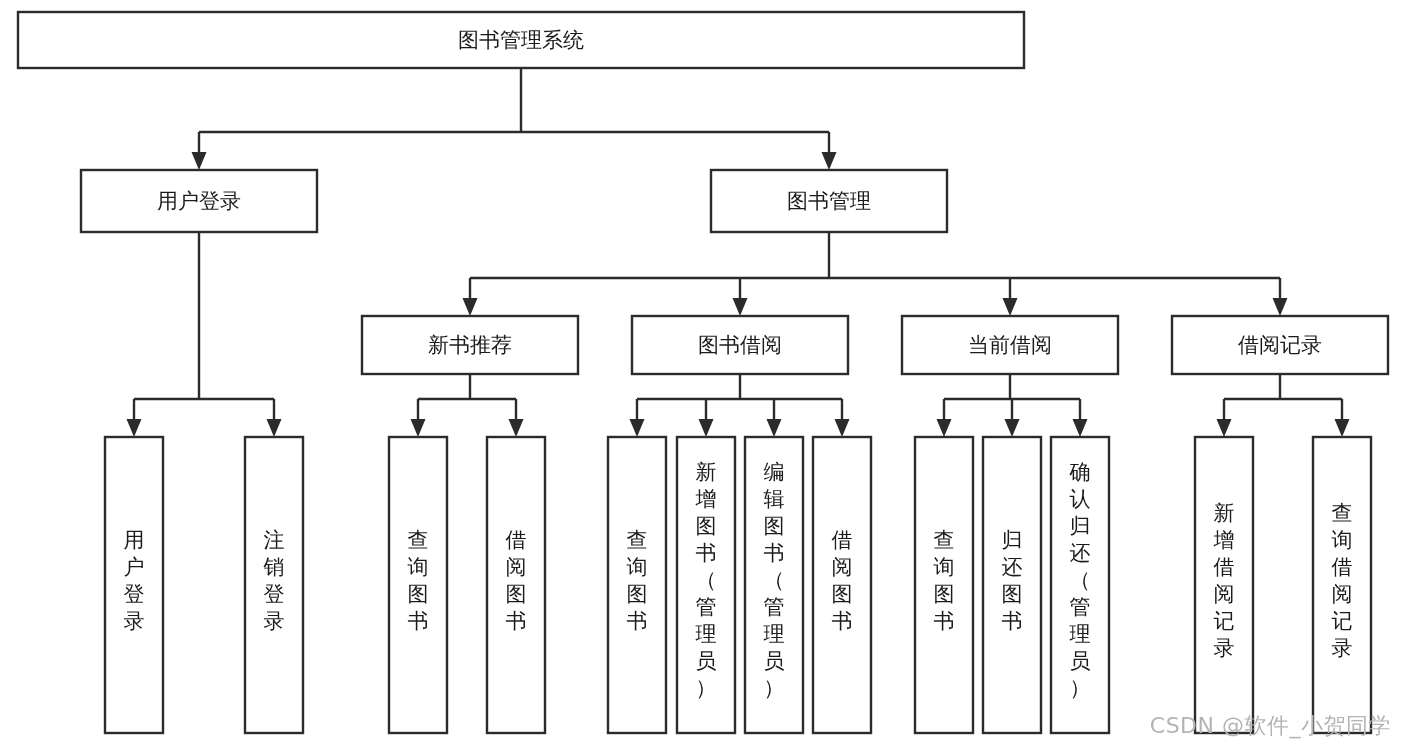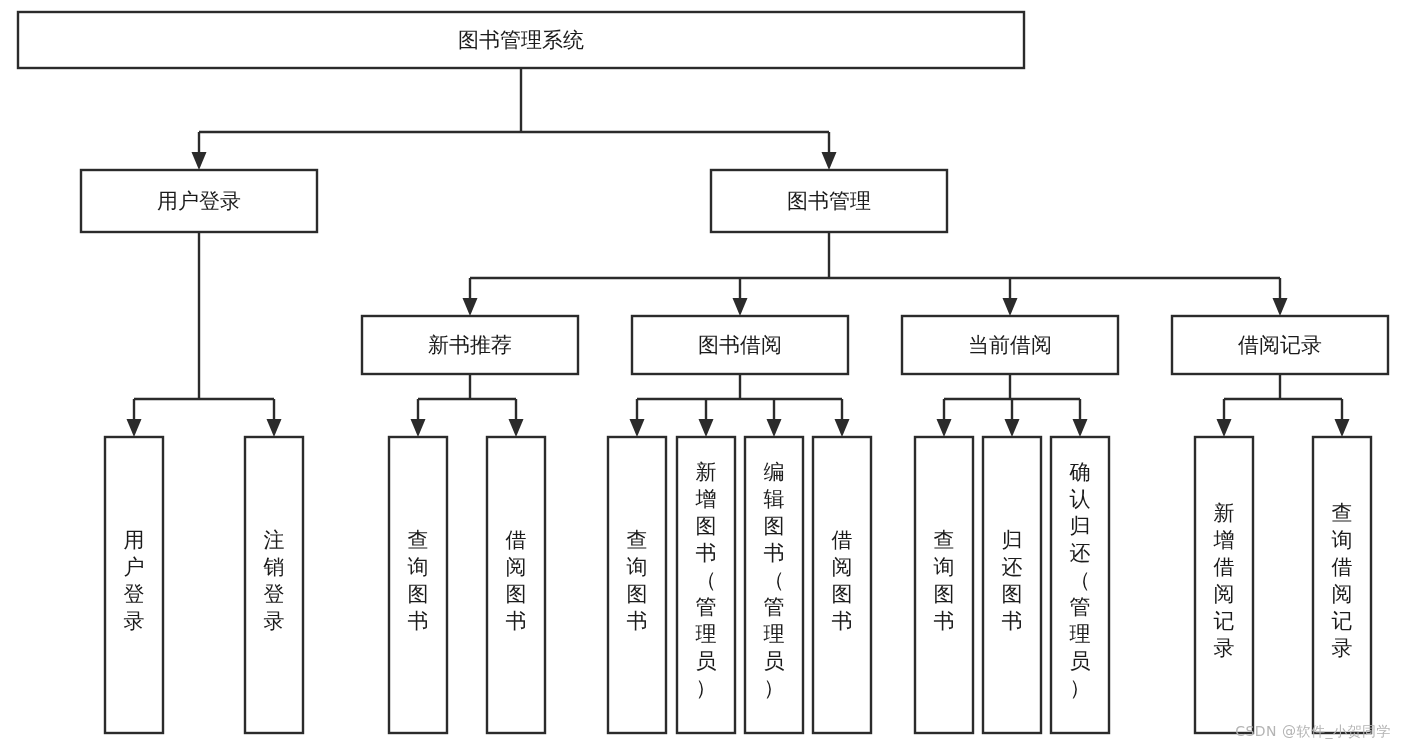--- a/index.html
+++ b/index.html
@@ -50,21 +50,21 @@
     fill: #1b1b1b;
     font-family: "DejaVu Sans", "Liberation Sans", sans-serif;
     font-size: 21px;
     text-anchor: middle;
   }
   .watermark {
     position: absolute;
     right: 14px;
     bottom: 6px;
     font-family: "DejaVu Sans", "Liberation Sans", sans-serif;
-    font-size: 14px;
+    font-size: 22px;
     color: #b4b4b4;
     letter-spacing: 0.5px;
     white-space: nowrap;
     user-select: none;
   }
 </style>
 </head>
 <body>
 
 <div id="diagram-root">

